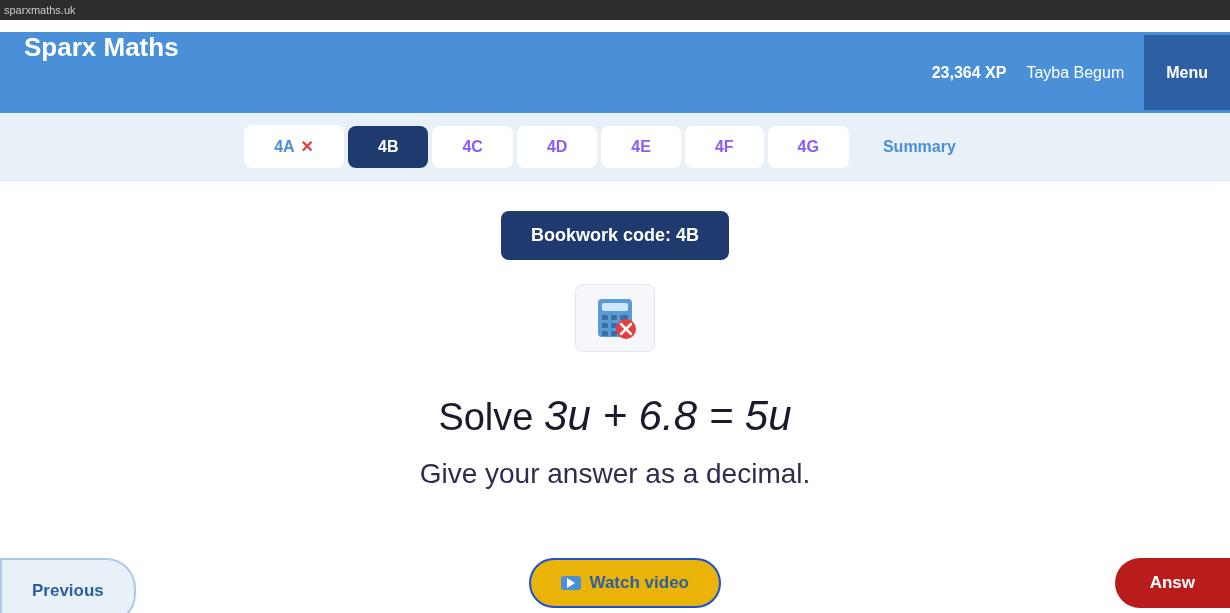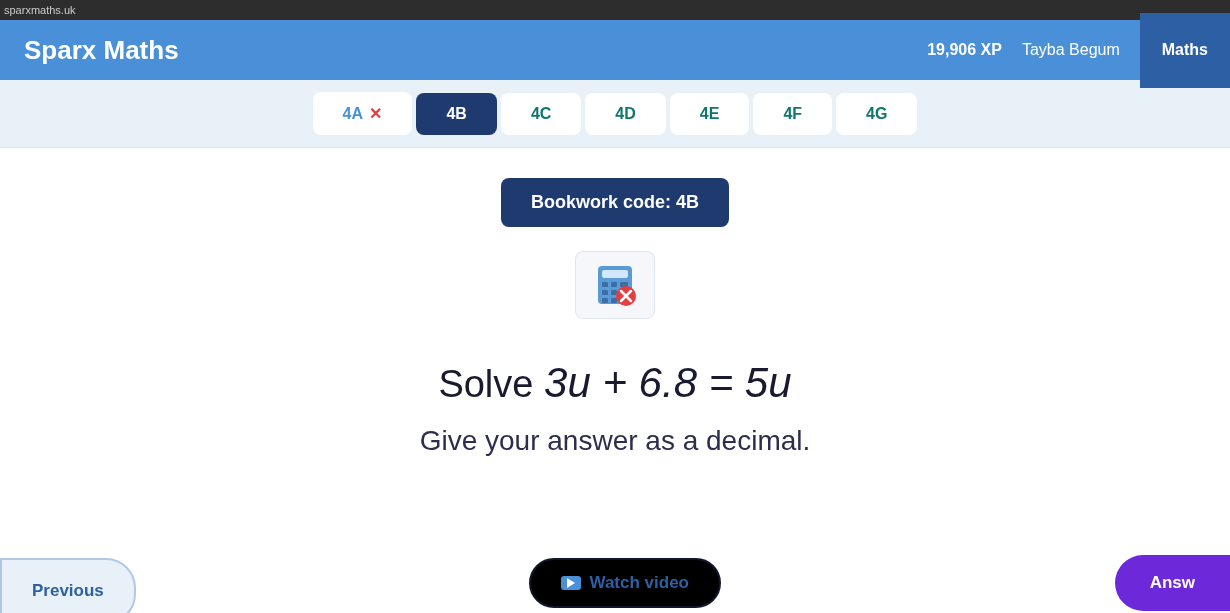--- a/index.html
+++ b/index.html
@@ -14,24 +14,24 @@
       padding: 0 4px;
     }
     .top-bar-url {
       color: #ccc;
       font-size: 11px;
     }
 
     
     .header {
       background: #4a90d9;
-      height: 60px;
-      display: flex;
-      align-items: center;
+      height: 81px;
+      display: flex;
       padding: 0 24px;
+      margin-top: 12px;
     }
     .logo {
       color: #fff;
       font-size: 26px;
       font-weight: 700;
       flex: 1;
     }
     .header-right {
       display: flex;
       align-items: center;
@@ -68,21 +68,21 @@
       gap: 4px;
       padding: 12px 0;
       border-bottom: 1px solid #dde6f0;
     }
     .tab {
       padding: 10px 28px;
       border-radius: 8px;
       font-size: 16px;
       font-weight: 600;
       cursor: pointer;
-      color: #0f766e;
+      color: #8b5cf6;
       background: #fff;
       border: 2px solid transparent;
       display: flex;
       align-items: center;
       gap: 6px;
     }
     .tab.active {
       background: #1e3a6e;
       color: #fff;
     }
@@ -190,43 +190,43 @@
       padding: 12px 30px;
       font-size: 17px;
       font-weight: 600;
       cursor: pointer;
       height: 66px;
       display: flex;
       align-items: center;
       margin-top: 15px;
     }
     .btn-watch-video {
-      background: #000000;
+      background: #eab308;
       color: #2d5fa3;
-      border: 2px solid #0f172a;
+      border: 2px solid #1d4ed8;
       border-radius: 30px;
       padding: 12px 30px;
       font-size: 17px;
       font-weight: 600;
       cursor: pointer;
       height: 50px;
       display: flex;
       align-items: center;
       gap: 8px;
     }
     .btn-answer {
-      background: #6d28d9;
+      background: #b91c1c;
       color: #fff;
       border: none;
       border-radius: 30px 0 0 30px;
       padding: 4px 35px;
       font-size: 17px;
       font-weight: 600;
       cursor: pointer;
-      height: 56px;
+      height: 50px;
       display: flex;
       align-items: center;
     }
     .video-icon {
       display: inline-block;
       width: 20px;
       height: 14px;
       background: #4a90d9;
       border-radius: 3px;
       position: relative;
@@ -245,23 +245,23 @@
 </head>
 <body>
 
 <div class="top-bar">
   <span class="top-bar-url">sparxmaths.uk</span>
 </div>
 
 <div class="header">
   <div class="logo">Sparx Maths</div>
   <div class="header-right">
-    <span class="xp-label">19,906 XP</span>
+    <span class="xp-label">23,364 XP</span>
     <span class="user-label">Tayba Begum</span>
-    <button class="menu-button">Maths</button>
+    <button class="menu-button">Menu</button>
   </div>
 </div>
 
 <div class="tab-bar">
   <div class="tab crossed">
     <span>4A</span>
     <span class="x-mark">✕</span>
   </div>
   <div class="tab active">
     <span>4B</span>
@@ -273,20 +273,23 @@
     <span>4D</span>
   </div>
   <div class="tab">
     <span>4E</span>
   </div>
   <div class="tab">
     <span>4F</span>
   </div>
   <div class="tab">
     <span>4G</span>
+  </div>
+  <div class="tab summary">
+    <span>Summary</span>
   </div>
 </div>
 
 <div class="content">
   <div class="info-row">
     <div class="bookwork-code">Bookwork code: 4B</div>
     <div class="calculator-badge">
       <div class="calc-icon">
         <svg viewBox="0 0 42 42">
 

